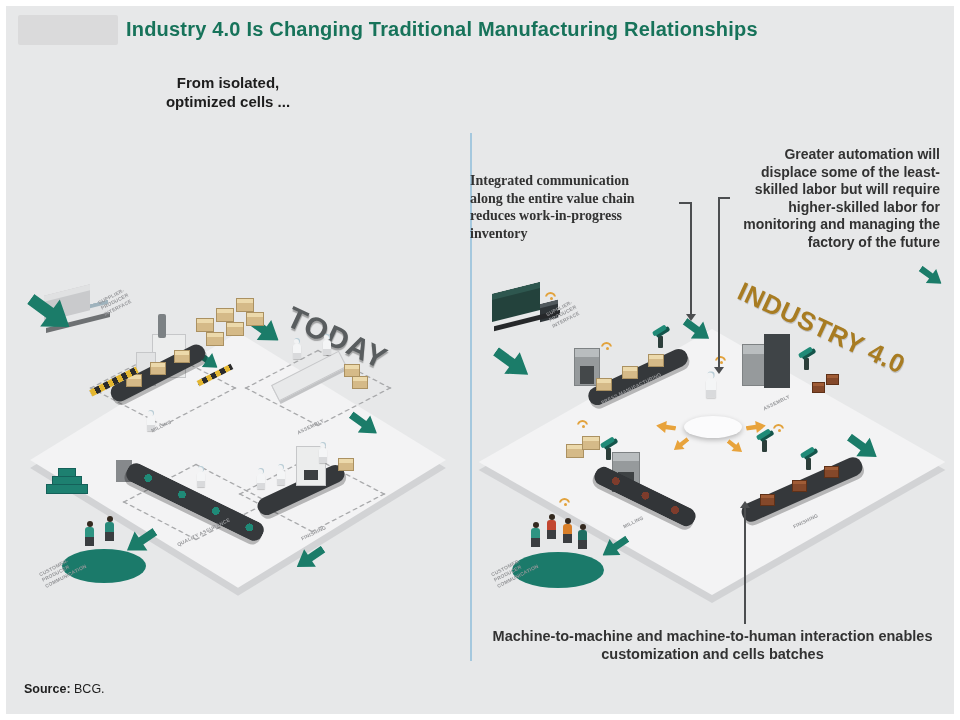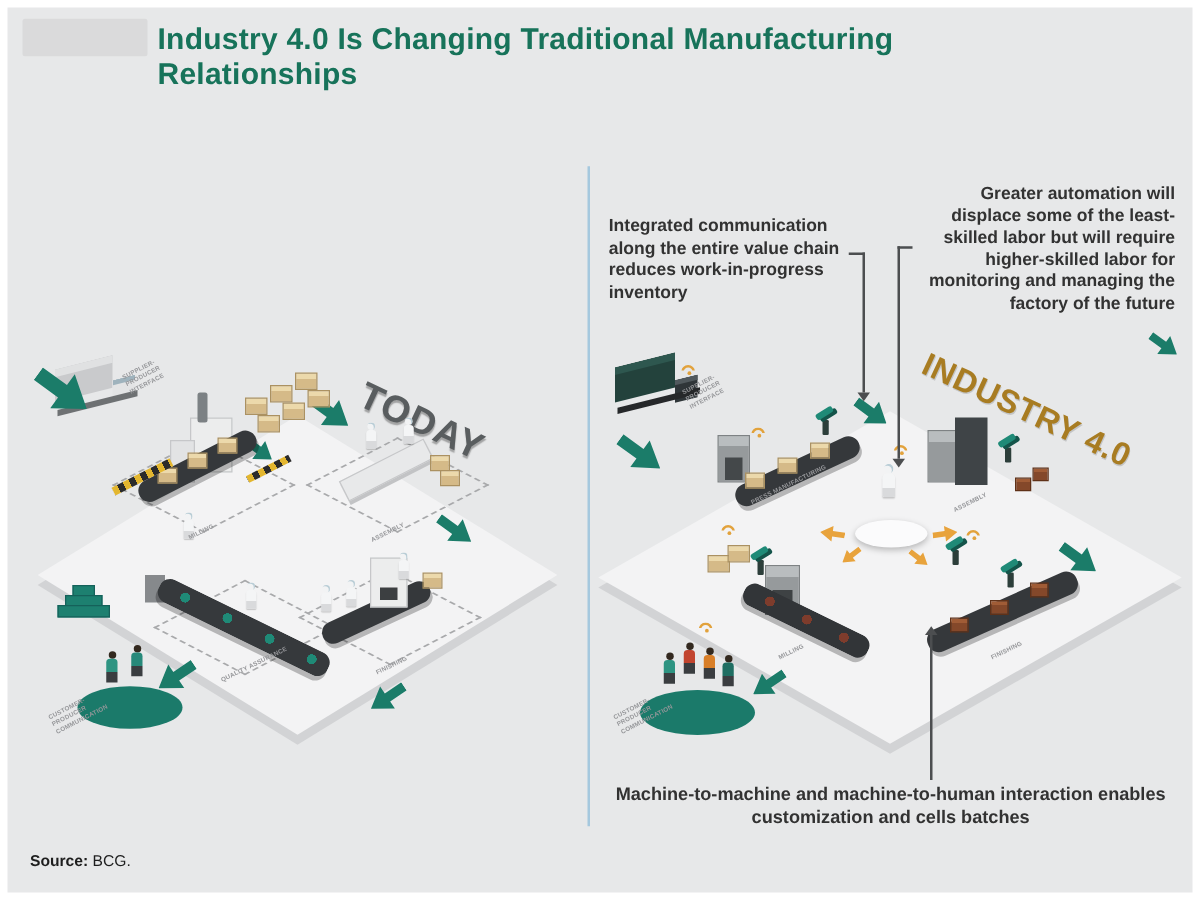--- a/index.html
+++ b/index.html
@@ -1,20 +1,20 @@
 <!DOCTYPE html>
 <html><head>
 <meta charset="utf-8">
 <style>
   html,body{margin:0;padding:0;}
   body{font-family:"Liberation Sans",sans-serif;background:#ffffff;}
   #stage{position:relative;width:960px;height:720px;background:#ffffff;overflow:hidden;}
   .ab{position:absolute;}
   .slide-bg{left:6px;top:6px;width:948px;height:708px;background:#e7e8e9;}
-  .title{font-size:24px;font-weight:bold;color:#17735a;letter-spacing:.2px;}
+  .title{font-size:20px;font-weight:bold;color:#17735a;letter-spacing:.2px;}
   .colhead{font-size:15px;font-weight:bold;color:#1d1d1d;text-align:center;line-height:1.25;}
   .ann{font-size:14px;font-weight:bold;color:#323232;line-height:1.25;}
   .mono-src{font-size:12.5px;color:#1e1e1e;}
   .divider{width:2px;background:#a5c8de;}
   .arw{clip-path:polygon(0 34%,50% 34%,50% 6%,100% 50%,50% 94%,50% 66%,0 66%);background:#1b7c69;}
   .arw.or{background:#e8a33c;}
   .belt{background:#35383b;border-radius:9px;box-shadow:0 4px 0 rgba(0,0,0,.25);}
   .cube{background:linear-gradient(#ecd9ab 0 32%,#d5ba88 32%);border:1px solid #ab9161;box-sizing:border-box;}
   .cube.dk{background:linear-gradient(#a05c36 0 32%,#84482a 32%);border-color:#5f3118;}
   .press{background:linear-gradient(#b9bdbf 0 22%,#969a9c 22%);border:1px solid #7e8284;box-sizing:border-box;}
@@ -43,20 +43,24 @@
 </style>
 </head>
 <body>
 
 <div id="stage">
   <div class="ab slide-bg"></div>
 
   <div class="ab" style="left:18px;top:15px;width:100px;height:30px;background:#dadadb;border-radius:2px;"></div>
   <div class="ab title" style="left:126px;top:18px;width:700px;">Industry 4.0 Is Changing Traditional Manufacturing Relationships</div>
 
+  <div class="ab colhead" style="left:123px;top:74px;width:210px;">
+    <div>From isolated,</div>
+    <div>optimized cells ...</div>
+  </div>
 
   <div class="ab divider" style="left:470px;top:133px;height:528px;"></div>
 
   <div class="ab" style="left:91px;top:321px;width:294px;height:294px;background:#d2d3d5;transform:scaleY(.615) rotate(45deg);"></div>
   <div class="ab" style="left:91px;top:313px;width:294px;height:294px;background:#f3f3f4;transform:scaleY(.615) rotate(45deg);"></div>
 
   <div class="ab scene-today" style="left:296px;top:300px;transform:rotate(25deg);">TODAY</div>
 
   <div class="ab dash" style="left:111px;top:336px;width:104px;height:104px;"></div>
   <div class="ab dash" style="left:266px;top:336px;width:104px;height:104px;"></div>
@@ -190,21 +194,21 @@
   <div class="mlabel" style="left:792px;top:524px;transform:rotate(-26deg);">FINISHING</div>
 
   <div class="ab" style="left:512px;top:552px;width:92px;height:36px;border-radius:50%;background:#1b7a6a;"></div>
   <div class="person" style="left:530px;top:522px;--shirt:#2e9482;"></div>
   <div class="person" style="left:546px;top:514px;--shirt:#c2452f;"></div>
   <div class="person" style="left:562px;top:518px;--shirt:#d97f28;"></div>
   <div class="person" style="left:577px;top:524px;--shirt:#1f6e62;"></div>
   <div class="wifi" style="left:558px;top:498px;"></div>
   <div class="mlabel" style="left:490px;top:572px;width:52px;transform:rotate(-27deg);">CUSTOMER-PRODUCER COMMUNICATION</div>
 
-  <div class="ab ann" style="left:487px;top:172px;width:194px;">Integrated communication along the entire value chain reduces work-in-progress inventory</div>
+  <div class="ab ann" style="left:470px;top:172px;width:194px;font-family:Liberation Serif, serif;">Integrated communication along the entire value chain reduces work-in-progress inventory</div>
   <div class="ab ann" style="left:728px;top:146px;width:212px;text-align:right;">Greater automation will displace some of the least-skilled labor but will require higher-skilled labor for monitoring and managing the factory of the future</div>
   <div class="ab ann" style="left:480px;top:627px;width:465px;text-align:center;font-size:14.5px;">Machine-to-machine and machine-to-human interaction enables customization and cells batches</div>
 
   <div class="ab conn" style="left:679px;top:202px;width:13px;height:2px;"></div>
   <div class="ab conn" style="left:690px;top:202px;width:2px;height:112px;"></div>
   <div class="ab tri-dn" style="left:686px;top:314px;"></div>
 
   <div class="ab conn" style="left:718px;top:197px;width:12px;height:2px;"></div>
   <div class="ab conn" style="left:718px;top:197px;width:2px;height:170px;"></div>
   <div class="ab tri-dn" style="left:714px;top:367px;"></div>

